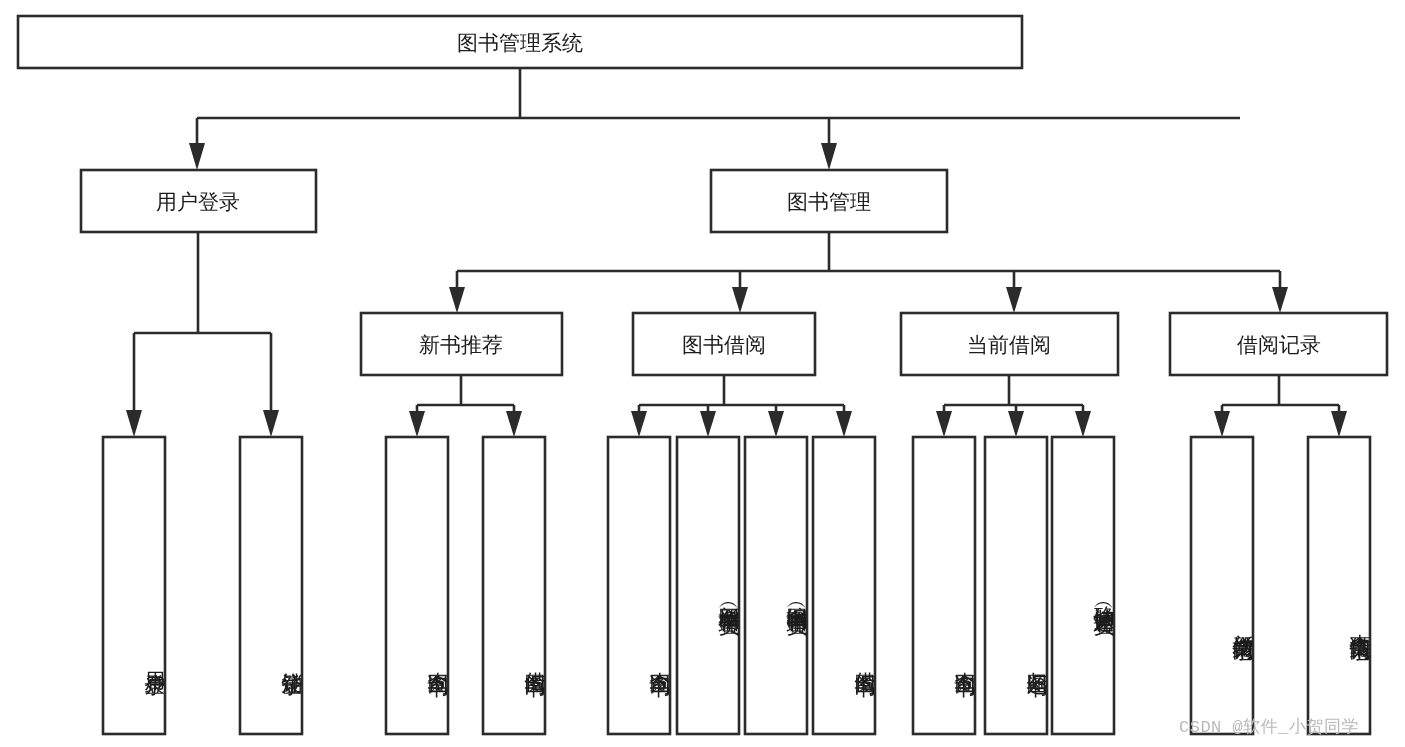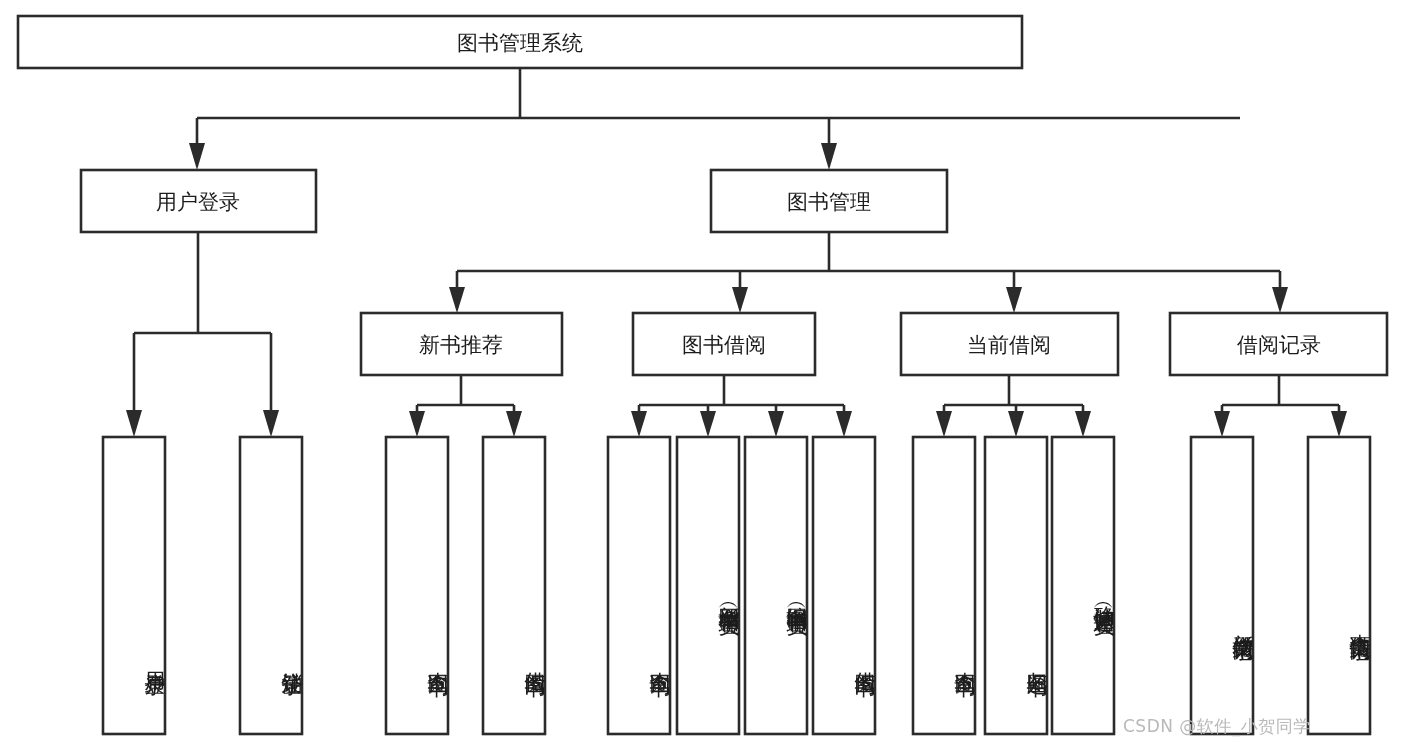--- a/index.html
+++ b/index.html
@@ -208,15 +208,15 @@
   <div class="node-label-v" style="left:608px; top:437px; width:62px; height:297px; padding-top:72px;">查询图书</div>
   <div class="node-label-v" style="left:677px; top:437px; width:62px; height:297px; padding-top:10px;">新增图书（管理员）</div>
   <div class="node-label-v" style="left:745px; top:437px; width:62px; height:297px; padding-top:10px;">编辑图书（管理员）</div>
   <div class="node-label-v" style="left:813px; top:437px; width:62px; height:297px; padding-top:72px;">借阅图书</div>
   <div class="node-label-v" style="left:913px; top:437px; width:62px; height:297px; padding-top:72px;">查询图书</div>
   <div class="node-label-v" style="left:985px; top:437px; width:62px; height:297px; padding-top:72px;">归还图书</div>
   <div class="node-label-v" style="left:1052px; top:437px; width:62px; height:297px; padding-top:10px;">确认归还（管理员）</div>
   <div class="node-label-v" style="left:1191px; top:437px; width:62px; height:297px; padding-top:36px;">新增借阅记录</div>
   <div class="node-label-v" style="left:1308px; top:437px; width:62px; height:297px; padding-top:36px;">查询借阅记录</div>
 
-  <div class="watermark" style="left:1123px; top:715px;">CSDN @软件_小贺同学</div>
+  <div class="watermark" style="left:1179px; top:715px;font-family:Liberation Mono, monospace;">CSDN @软件_小贺同学</div>
 
 </div>
 
 </body></html>

